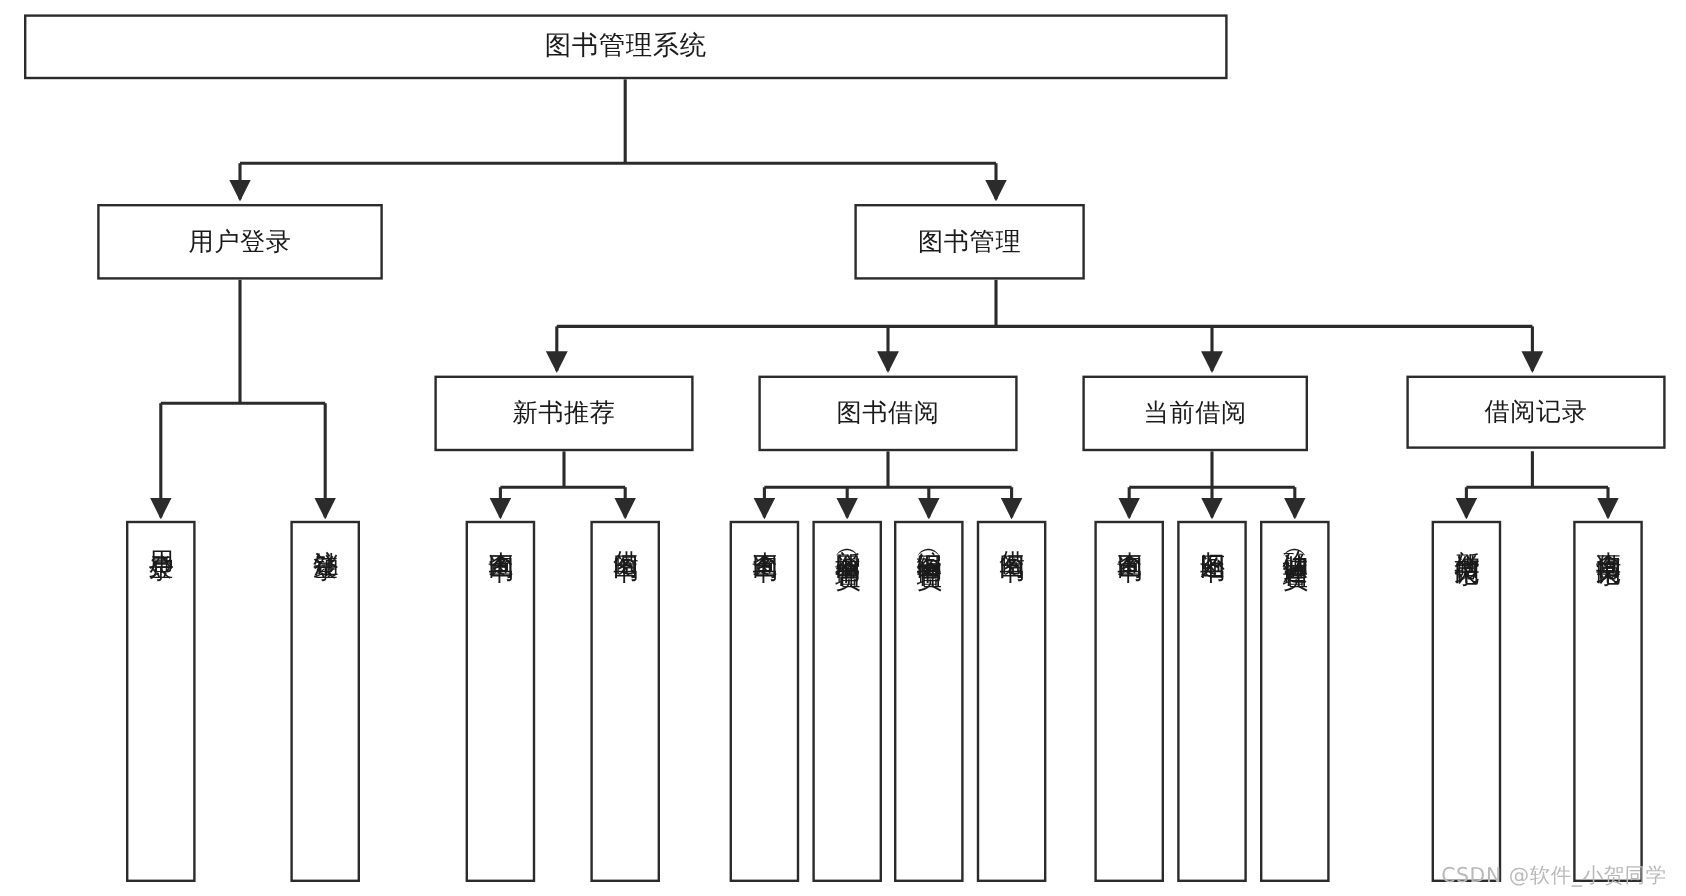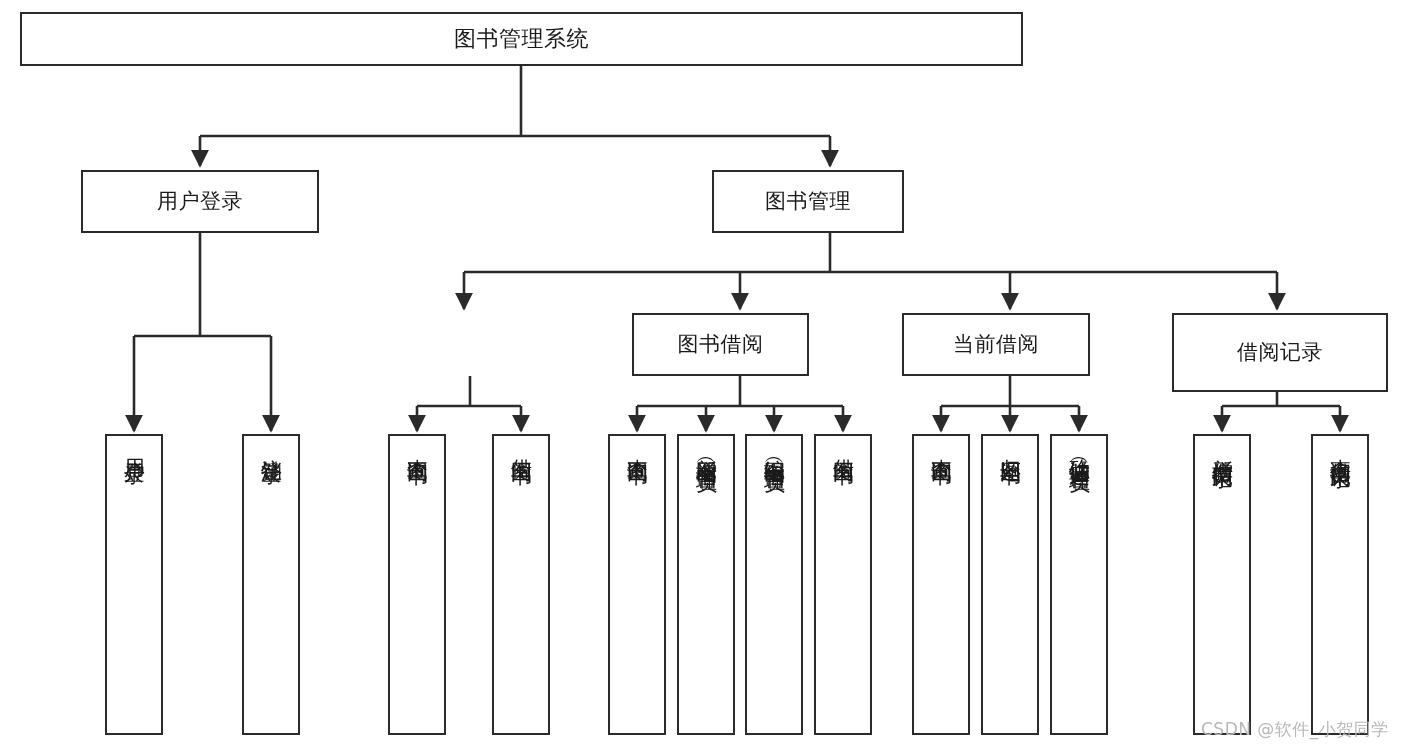--- a/index.html
+++ b/index.html
@@ -132,27 +132,30 @@
     <span class="node-label">图书管理系统</span>
   </div>
 
   <div class="node horiz" style="left:81px; top:170px; width:238px; height:63px;">
     <span class="node-label">用户登录</span>
   </div>
   <div class="node horiz" style="left:712px; top:170px; width:192px; height:63px;">
     <span class="node-label">图书管理</span>
   </div>
 
-  <div class="node horiz" style="left:632px; top:313px; width:177px; height:63px;">
+  <div class="node horiz" style="left:362px; top:313px; width:216px; height:63px;">
+    <span class="node-label">新书推荐</span>
+  </div>
+  <div class="node horiz" style="left:632px; top:313px; width:216px; height:63px;">
     <span class="node-label">图书借阅</span>
   </div>
   <div class="node horiz" style="left:902px; top:313px; width:188px; height:63px;">
     <span class="node-label">当前借阅</span>
   </div>
-  <div class="node horiz" style="left:1172px; top:313px; width:216px; height:79px;">
+  <div class="node horiz" style="left:1172px; top:313px; width:216px; height:61px;">
     <span class="node-label">借阅记录</span>
   </div>
 
   <div class="node vert" style="left:105px; top:434px; width:58px; height:301px;">
     <span class="node-label">用户登录</span>
   </div>
   <div class="node vert" style="left:242px; top:434px; width:58px; height:301px;">
     <span class="node-label">注销登录</span>
   </div>
 

